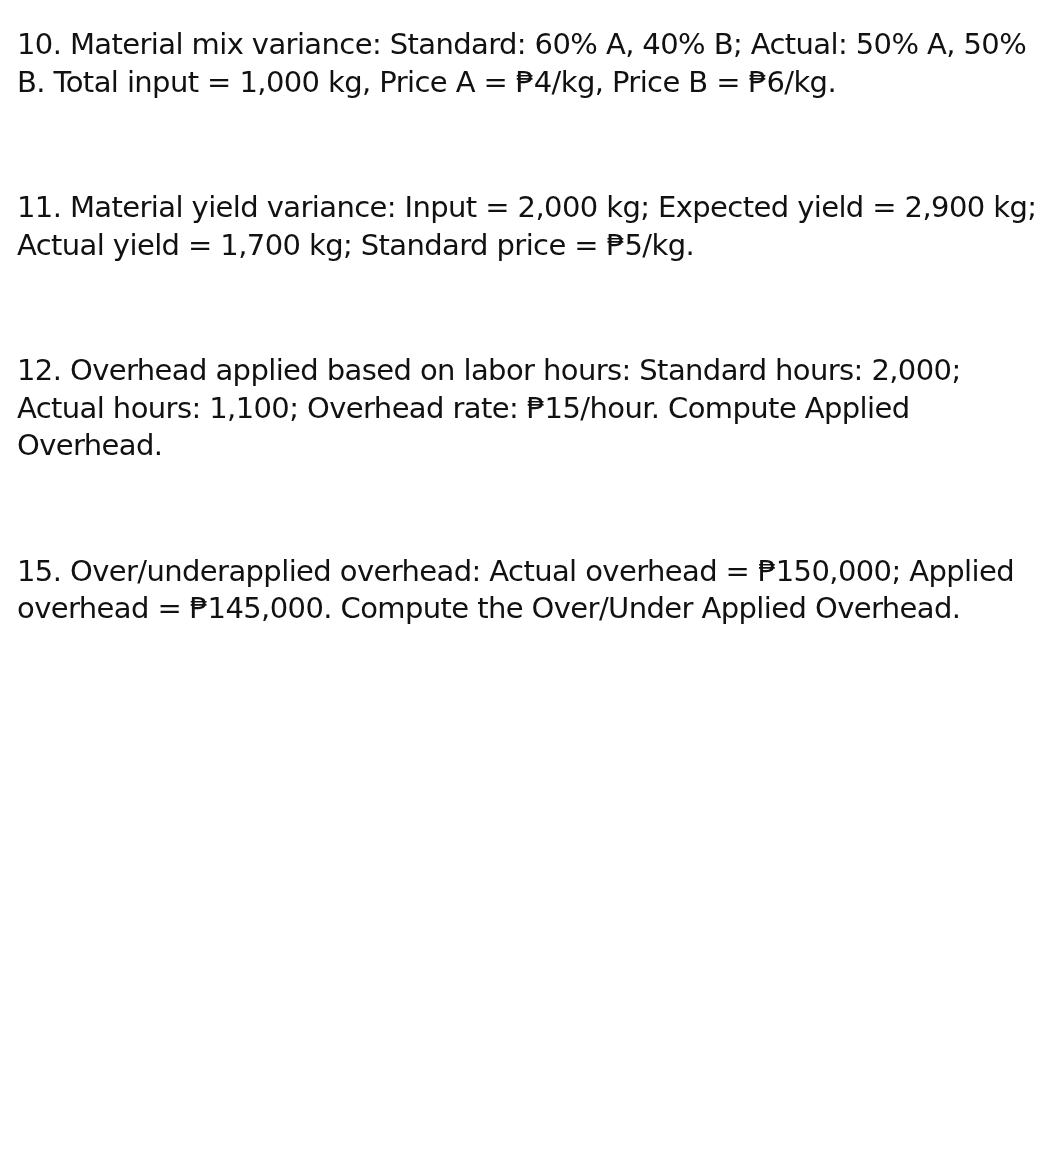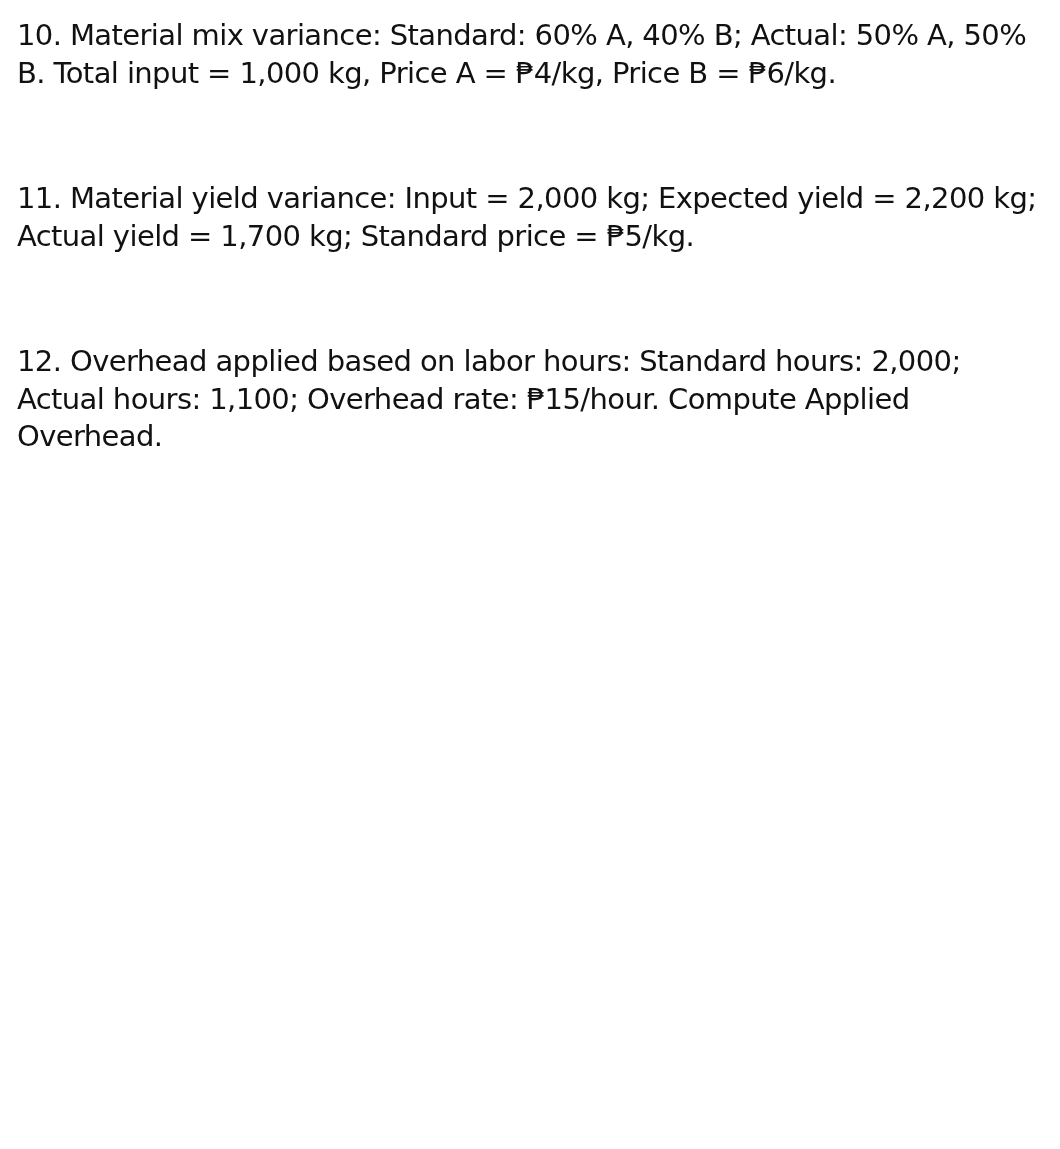--- a/index.html
+++ b/index.html
@@ -11,35 +11,36 @@
       width: 1060px;
       height: 1149px;
       overflow: hidden;
       position: relative;
       font-family: "DejaVu Sans", sans-serif;
       color: #111111;
     }
     .doc {
       position: absolute;
       left: 17px;
-      top: 17px;
+      top: 26px;
       width: 1035px;
     }
     .item {
       margin: 0;
       font-size: 29px;
       line-height: 37.5px;
       letter-spacing: -0.6px;
       word-spacing: 0px;
       white-space: normal;
     }
     .item + .item {
       margin-top: 88px;
     }
   </style>
 </head>
 <body>
 
 <div class="doc">
   <p class="item">10. Material mix variance: Standard: 60% A, 40% B; Actual: 50% A, 50% B. Total input = 1,000 kg, Price A = ₱4/kg, Price B = ₱6/kg.</p>
-  <p class="item">11. Material yield variance: Input = 2,000 kg; Expected yield = 2,200 kg; Actual yield = 1,700 kg; Standard price = ₱5/kg.</p>
+  <p class="item">11. Material yield variance: Input = 2,000 kg; Expected yield = 2,900 kg; Actual yield = 1,700 kg; Standard price = ₱5/kg.</p>
   <p class="item">12. Overhead applied based on labor hours: Standard hours: 2,000; Actual hours: 1,100; Overhead rate: ₱15/hour. Compute Applied Overhead.</p>
+  <p class="item">15. Over/underapplied overhead: Actual overhead = ₱150,000; Applied overhead = ₱145,000. Compute the Over/Under Applied Overhead.</p>
 </div>
 
 </body></html>

